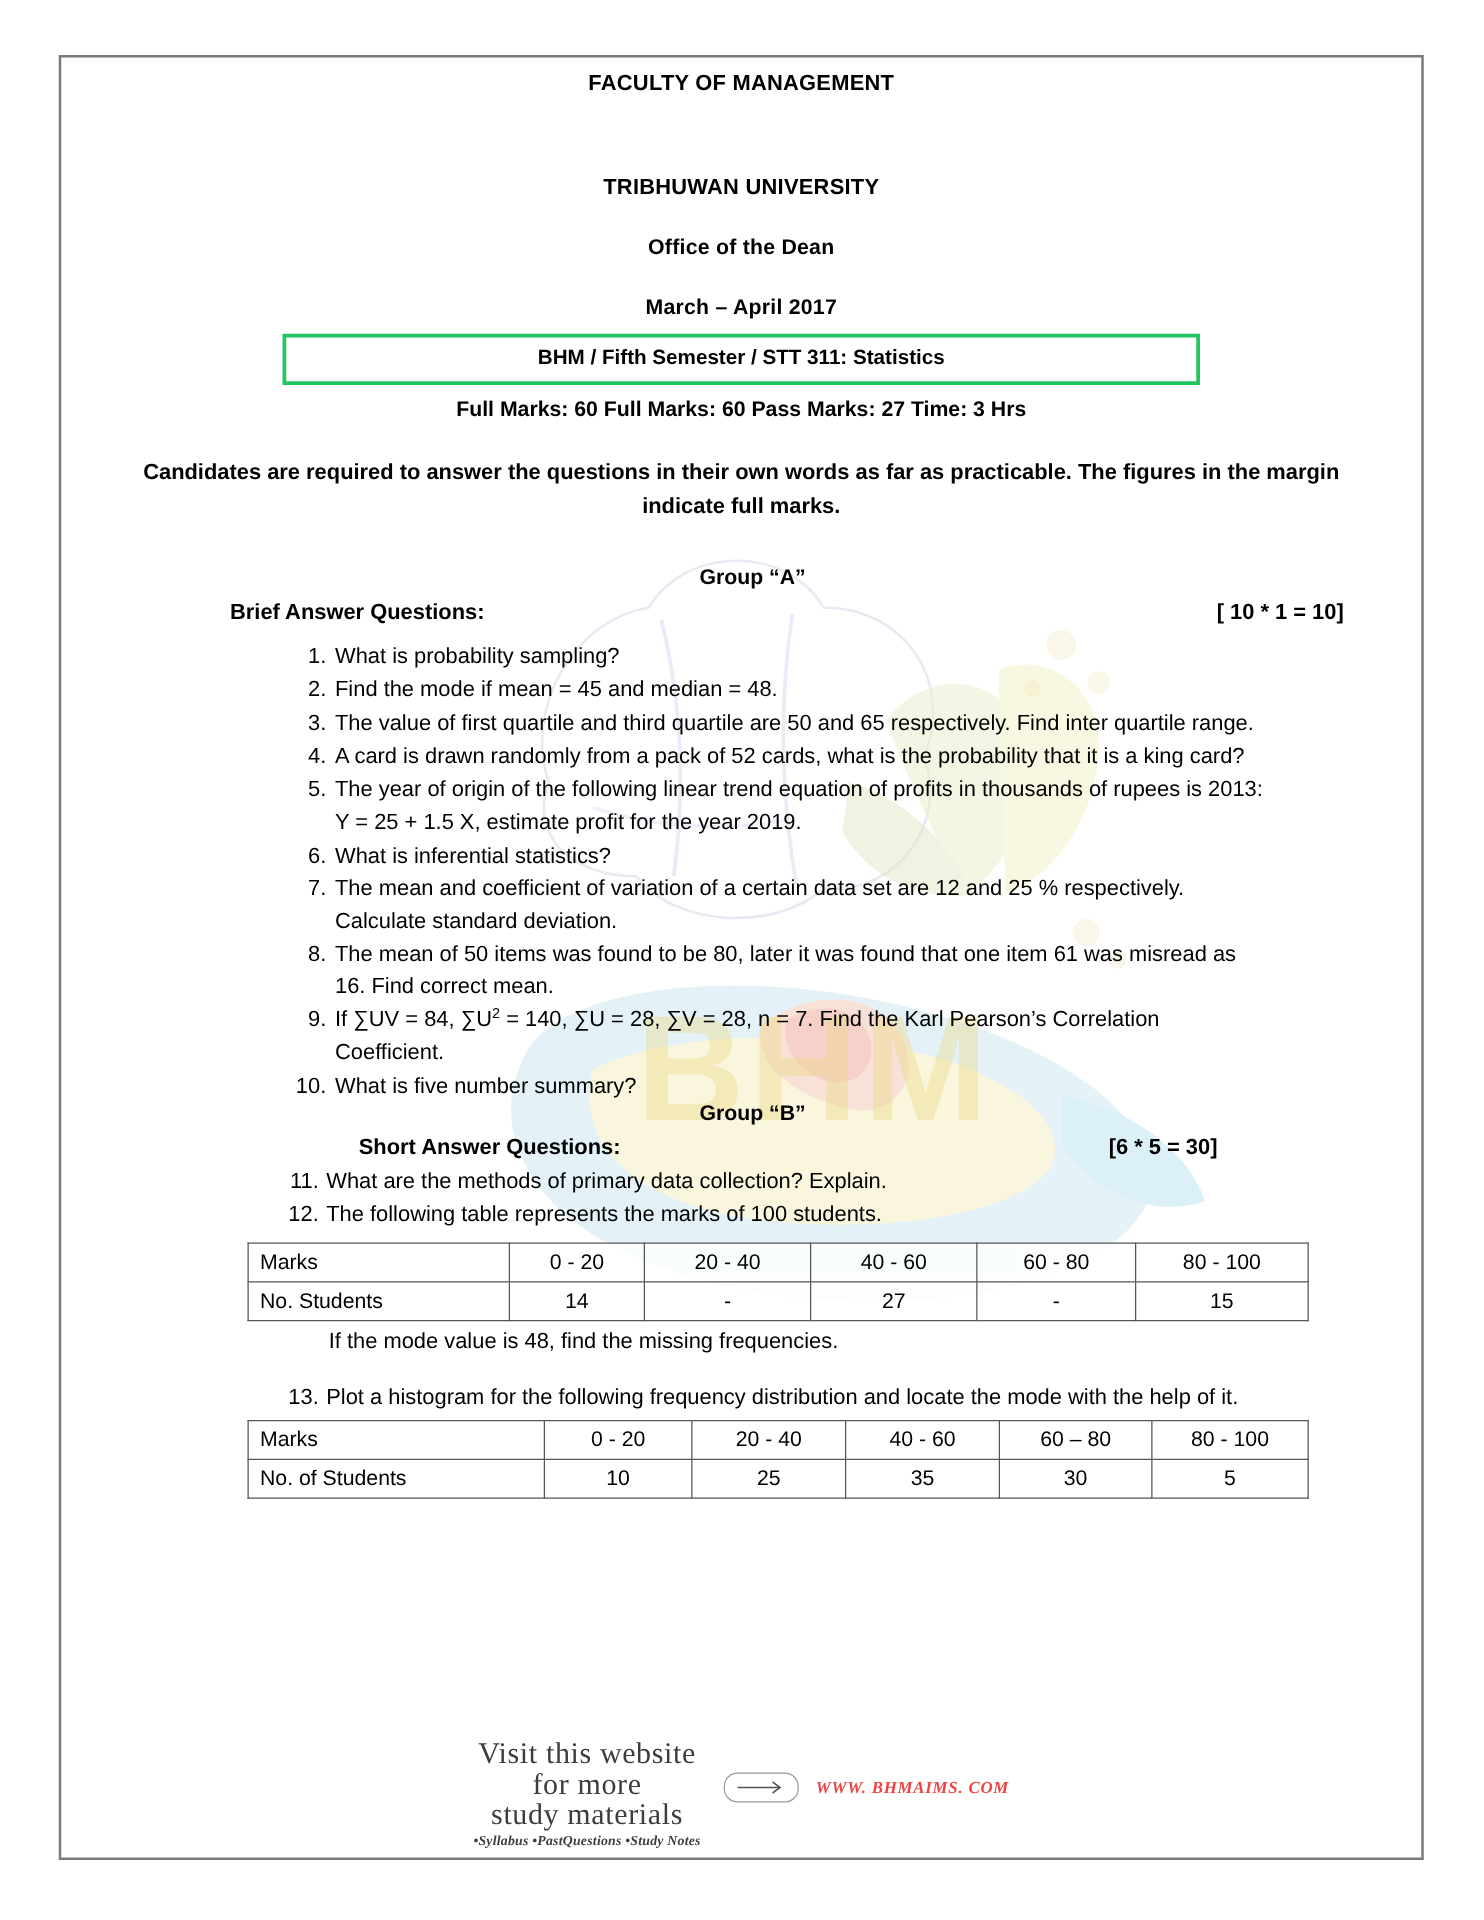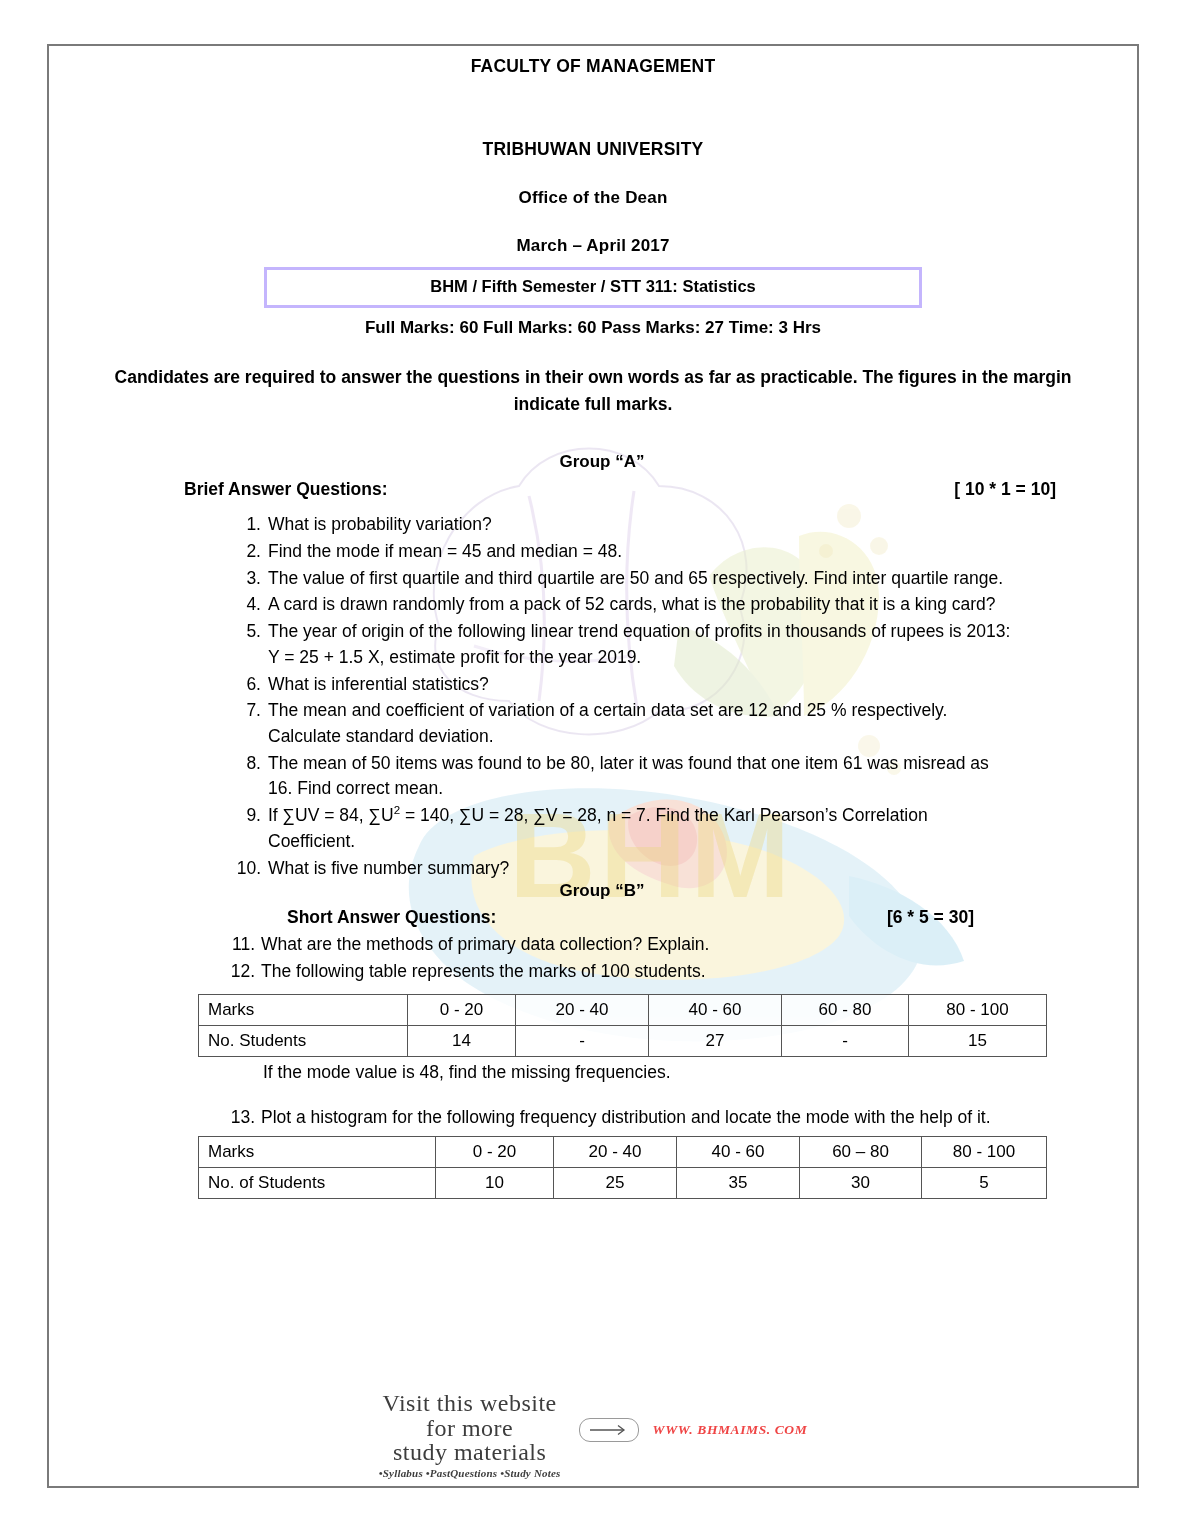--- a/index.html
+++ b/index.html
@@ -63,22 +63,22 @@
     font-size: 17.5px;
     letter-spacing: 0.2px;
   }
   #univ   { margin-top: 62px; }
   #fac    { margin-top: 10px; }
   #dean   { margin-top: 28px; font-size: 17px; }
   #date   { margin-top: 28px; font-size: 17px; }
 
   #subject-box {
     margin: 11px auto 0 auto;
-    width: 658px;
-    border: 3px solid #c4b5fd;
+    width: 734px;
+    border: 3px solid #22c55e;
     box-sizing: border-box;
     padding: 7px 0 9px 0;
     text-align: center;
     font-weight: bold;
     font-size: 16.5px;
     background: transparent;
   }
 
   #marks-line {
     margin-top: 10px;
@@ -103,21 +103,21 @@
   #group-a-head { margin-top: 34px; }
   #group-b-head { margin-top: 0; }
 
   .section-row {
     display: flex;
     justify-content: space-between;
     align-items: baseline;
     font-weight: bold;
     font-size: 17.5px;
   }
-  #section-a-row { margin: 7px 81px 0 135px; }
+  #section-a-row { margin: 7px 62px 0 135px; }
   #section-b-row { margin: 6px 163px 0 238px; }
 
   
   ol.qlist {
     list-style: none;
     margin: 0;
     padding: 0;
     font-size: 17.5px;
     line-height: 1.47;
   }
@@ -277,21 +277,21 @@
     <div class="group-head" id="group-a-head">Group “A”</div>
 
     <div class="section-row" id="section-a-row">
       <span>Brief Answer Questions:</span>
       <span>[ 10 * 1 = 10]</span>
     </div>
 
     <ol class="qlist" id="group-a-list">
       <li>
         <span class="qnum">1.</span>
-        <span class="qtext">What is probability variation?</span>
+        <span class="qtext">What is probability sampling?</span>
       </li>
       <li>
         <span class="qnum">2.</span>
         <span class="qtext">Find the mode if mean = 45 and median = 48.</span>
       </li>
       <li class="justified">
         <span class="qnum">3.</span>
         <span class="qtext">The value of first quartile and third quartile are 50 and 65 respectively. Find inter quartile range.</span>
       </li>
       <li class="justified">

